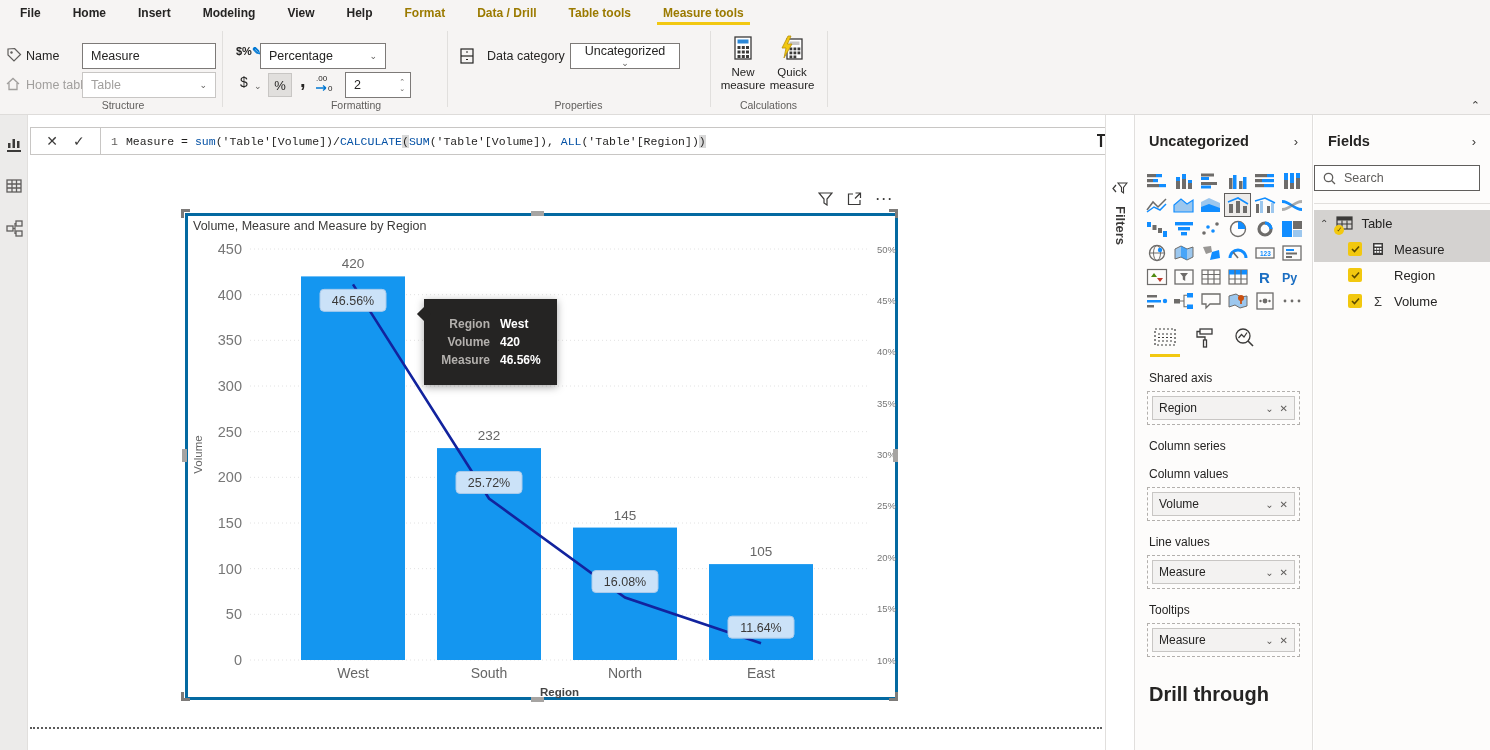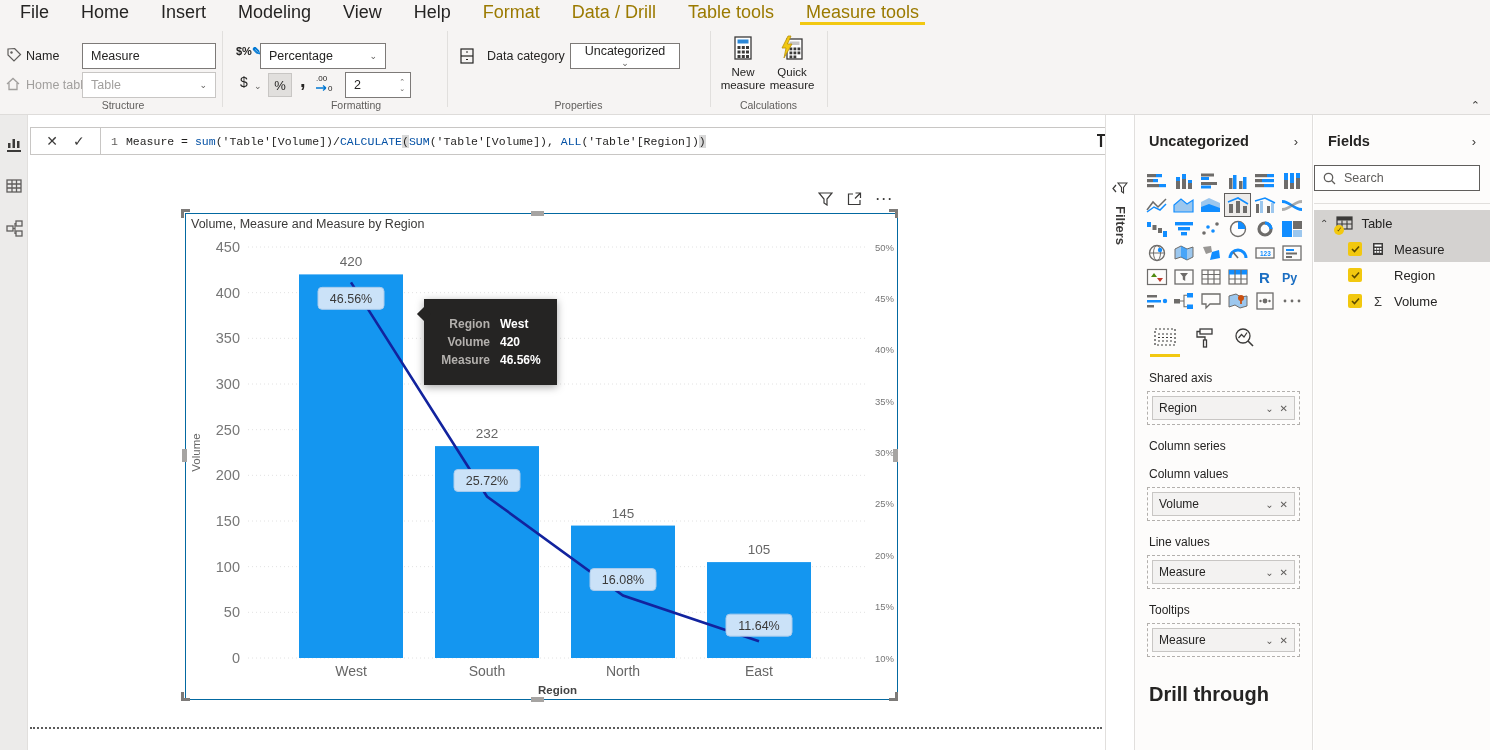--- a/index.html
+++ b/index.html
@@ -1,21 +1,21 @@
 <!DOCTYPE html>
 <html><head>
 <meta charset="utf-8">
 <style>
   * { box-sizing: border-box; margin:0; padding:0; }
   html,body { width:1490px; height:750px; }
   body { position:relative; font-family:"Liberation Sans",sans-serif; background:#fff; overflow:hidden; color:#252423; }
 
   
   .menubar { position:absolute; left:0; top:0; width:100%; height:25px; background:#F6F4F3; display:flex; align-items:stretch; padding-left:18px; gap:28px; }
-  .menu-tab { position:relative; display:flex; align-items:center; font-size:18px; color:#252423; cursor:default; padding:0 2px; }
+  .menu-tab { position:relative; display:flex; align-items:center; font-size:12px; color:#252423; cursor:default; padding:0 2px;font-weight:bold; }
   .menu-tab.gold { color:#9B7A00; }
   .menu-tab.active { color:#9B7A00; }
   .menu-tab.active::after { content:""; position:absolute; left:-4px; right:-4px; bottom:0; height:3px; background:#F2C811; }
 
   
   .ribbon { position:absolute; left:0; top:25px; width:100%; height:90px; background:#F6F4F3; border-bottom:1px solid #DEDCDA; }
   .rb-sep { position:absolute; top:6px; height:76px; width:1px; background:#E1DFDD; }
   .group-label { position:absolute; bottom:3px; font-size:10.5px; color:#605E5C; text-align:center; }
   .rb-label { font-size:12.5px; color:#252423; }
   .rb-label.dis { color:#A19F9D; }
@@ -37,21 +37,21 @@
   .fx-code .k { color:#0451A5; }
   .fx-code .hl { background:#D8D8D8; }
   .fx-right { margin-left:auto; display:flex; align-items:center; gap:6px; padding-right:6px; }
 
   
   .leftrail { position:absolute; left:0; top:115px; width:28px; height:635px; background:#ECEBEA; border-right:1px solid #E1DFDD; }
   .rail-icon { width:28px; height:34px; display:flex; align-items:center; justify-content:center; }
 
   
   .page-break { position:absolute; left:30px; top:727px; width:1072px; border-top:2px dotted #5A5A5A; }
-  .vis-frame { position:absolute; left:185px; top:213px; width:713px; height:487px; border:1px solid #0369a1; background:#fff; }
+  .vis-frame { position:absolute; left:185px; top:213px; width:713px; height:487px; border:3px solid #0369a1; background:#fff; }
   .handle { position:absolute; background:#A6A4A2; }
   .corner { position:absolute; width:9px; height:9px; }
   .corner.tl { border-left:3px solid #7D7B79; border-top:3px solid #7D7B79; }
   .corner.tr { border-right:3px solid #7D7B79; border-top:3px solid #7D7B79; }
   .corner.bl { border-left:3px solid #7D7B79; border-bottom:3px solid #7D7B79; }
   .corner.br { border-right:3px solid #7D7B79; border-bottom:3px solid #7D7B79; }
   .vis-header { position:absolute; left:818px; top:192px; display:flex; gap:14px; align-items:center; }
   .tooltip { position:absolute; left:424px; top:299px; width:133px; height:86px; background:#252423; box-shadow:0 2px 8px rgba(0,0,0,.35); display:flex; flex-direction:column; justify-content:center; padding:8px 12px 8px 8px; }
   .tooltip::before { content:""; position:absolute; left:-5px; top:10px; width:10px; height:10px; background:#252423; transform:rotate(45deg); }
   .tt-row { display:flex; font-size:12px; line-height:18px; }

